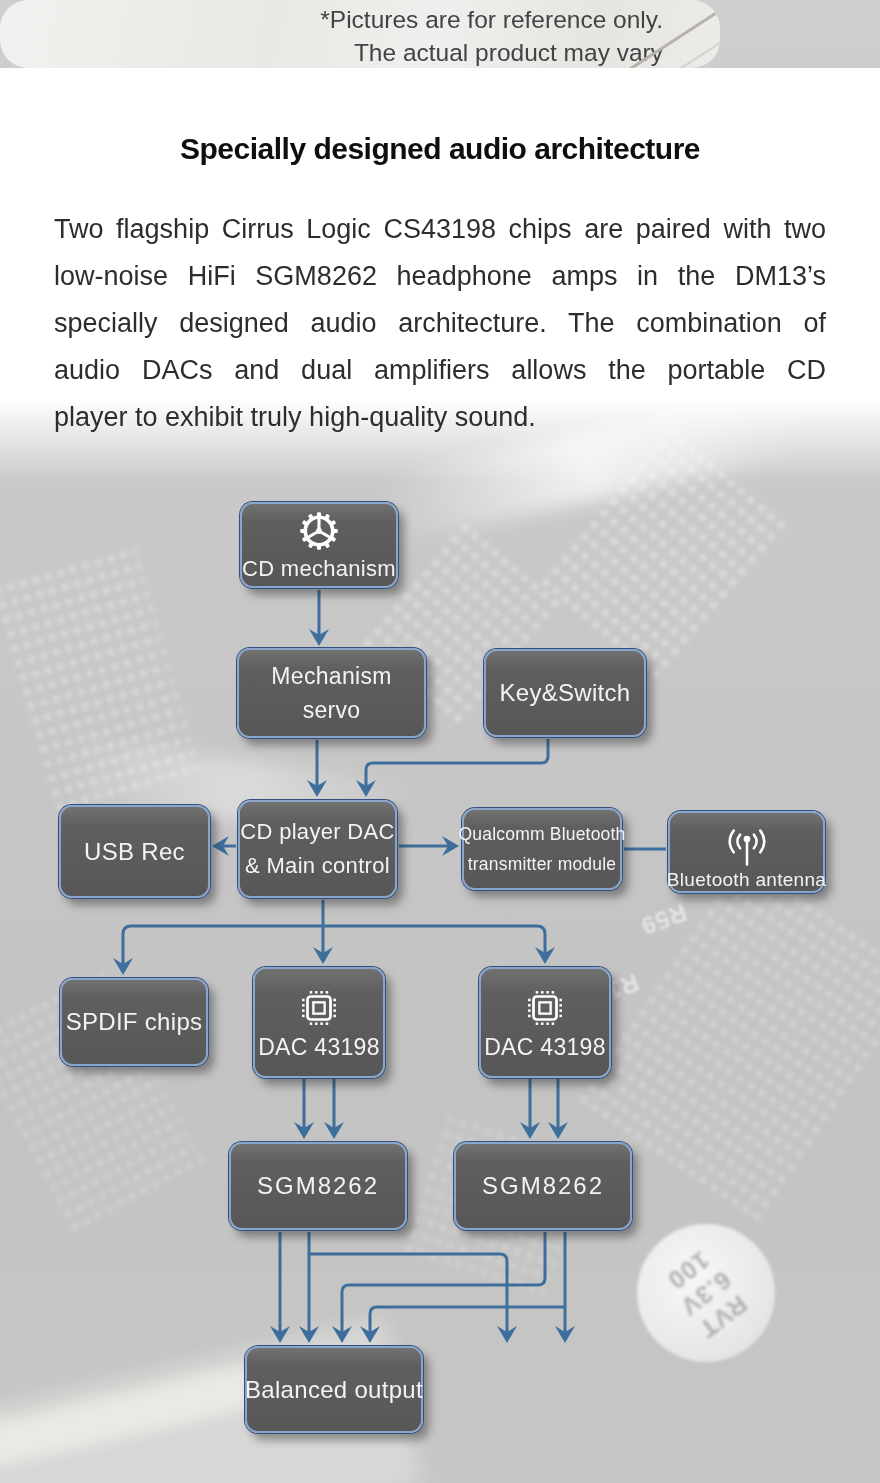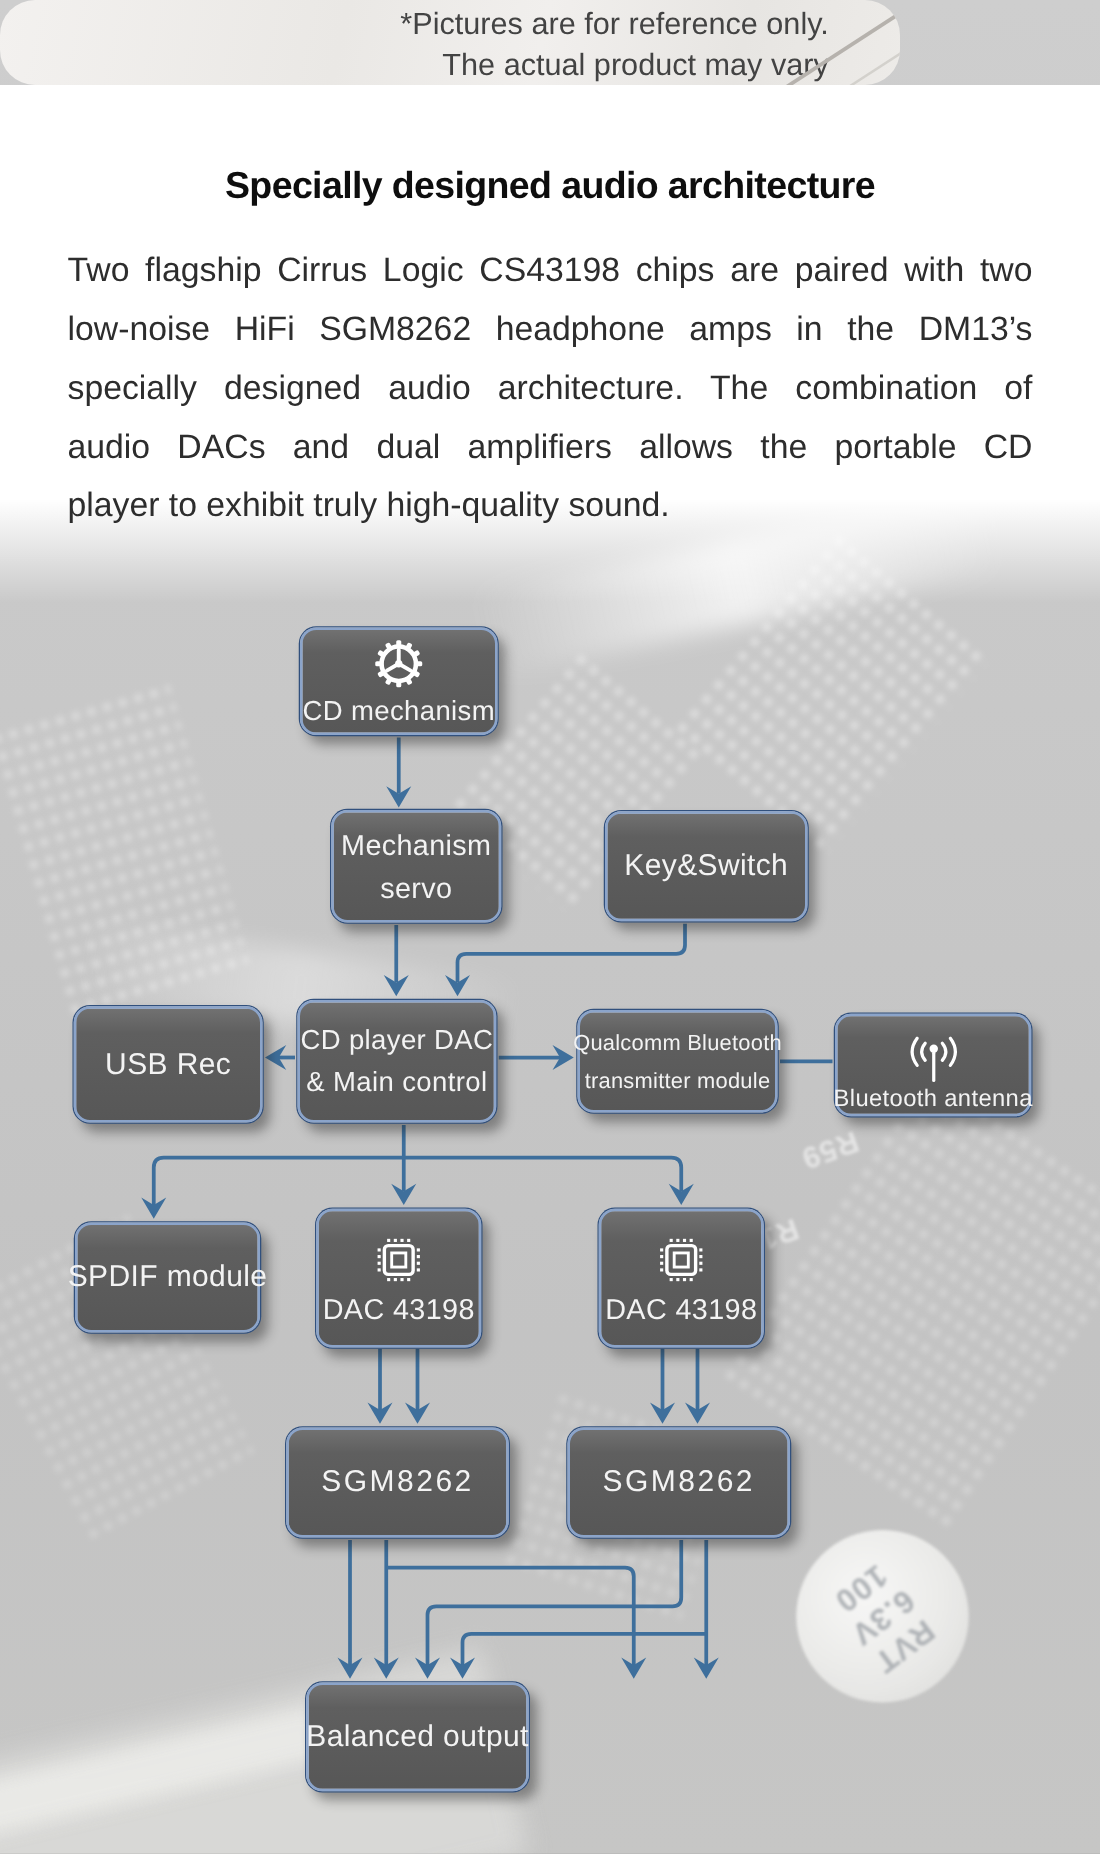--- a/index.html
+++ b/index.html
@@ -34,21 +34,21 @@
   .dl1{position:absolute;right:-8px;top:46px;width:130px;height:2.5px;background:#b6b2ad;
        transform:rotate(-33deg);}
   .dl2{position:absolute;right:-26px;top:64px;width:120px;height:2px;background:#cdcac5;
        transform:rotate(-33deg);opacity:.8;}
 
   
   .white-panel{position:absolute;left:0;top:68px;width:880px;height:414px;z-index:3;
                background:linear-gradient(180deg,#ffffff 0%,#ffffff 80%,rgba(255,255,255,0) 100%);}
   .heading{margin:64px 24px 0;text-align:center;font-weight:800;font-size:30px;line-height:1.12;
            color:#0e0e0e;letter-spacing:-.5px;}
-  .body-text{margin:27px 54px 0;}
+  .body-text{margin:40px 54px 0;}
   .body-line{font-size:27px;line-height:47px;color:#2d2d2d;
              text-align:justify;text-align-last:justify;}
   .body-line.last{text-align-last:left;}
 
   
   .connectors{position:absolute;left:0;top:0;z-index:2;}
   .node{position:absolute;box-sizing:border-box;display:flex;flex-direction:column;
         align-items:center;justify-content:center;z-index:3;text-align:center;
         background:linear-gradient(180deg,#717171 0%,#5f5f5f 22%,#575757 100%);
         border:2px solid #8ba4ca;border-radius:13px;
@@ -171,21 +171,21 @@
       <g stroke="#fff" stroke-width="3.4" stroke-linecap="round">
         <path d="M24,24 L24,12"></path>
           <path d="M24,24 L34.4,30"></path>
           <path d="M24,24 L13.6,30"></path>
       </g>
       <circle cx="24" cy="24" r="3.2" fill="#fff"></circle>
     </svg>
     <div class="lbl fs22">CD mechanism</div>
   </div>
 
-  <div class="node" style="left:237px;top:648px;width:136px;height:90px;margin-left:28px;">
+  <div class="node" style="left:237px;top:648px;width:189px;height:90px;">
     <div class="lbl fs23 lh34">Mechanism</div>
     <div class="lbl fs23 lh34">servo</div>
   </div>
 
   <div class="node" style="left:484px;top:649px;width:162px;height:88px;">
     <div class="lbl">Key&amp;Switch</div>
   </div>
 
   <div class="node" style="left:59px;top:805px;width:151px;height:93px;">
     <div class="lbl">USB Rec</div>
@@ -209,21 +209,21 @@
         <path d="M15.5,2 Q5.5,15.5 15.5,29"></path>
         <path d="M40.5,7 Q47.5,15.5 40.5,24"></path>
         <path d="M48.5,2 Q58.5,15.5 48.5,29"></path>
       </g>
       <circle cx="32" cy="12.5" r="4.2" fill="#fff"></circle>
     </svg>
     <div class="lbl fs19">Bluetooth antenna</div>
   </div>
 
   <div class="node" style="left:60px;top:978px;width:148px;height:88px;">
-    <div class="lbl">SPDIF module</div>
+    <div class="lbl">SPDIF chips</div>
   </div>
 
   <div class="node" style="left:253px;top:967px;width:132px;height:111px;">
     <svg class="ico" width="46" height="46" viewBox="0 0 44 44">
       <rect x="11" y="11" width="22" height="22" rx="3" fill="none" stroke="#fff" stroke-width="2.6"></rect>
       <rect x="16.6" y="16.6" width="10.8" height="10.8" fill="none" stroke="#fff" stroke-width="2.2"></rect>
       <g fill="#fff">
         <rect x="13.1" y="5.8" width="2.4" height="2.4"></rect>
           <rect x="18.2" y="5.8" width="2.4" height="2.4"></rect>
           <rect x="23.3" y="5.8" width="2.4" height="2.4"></rect>

